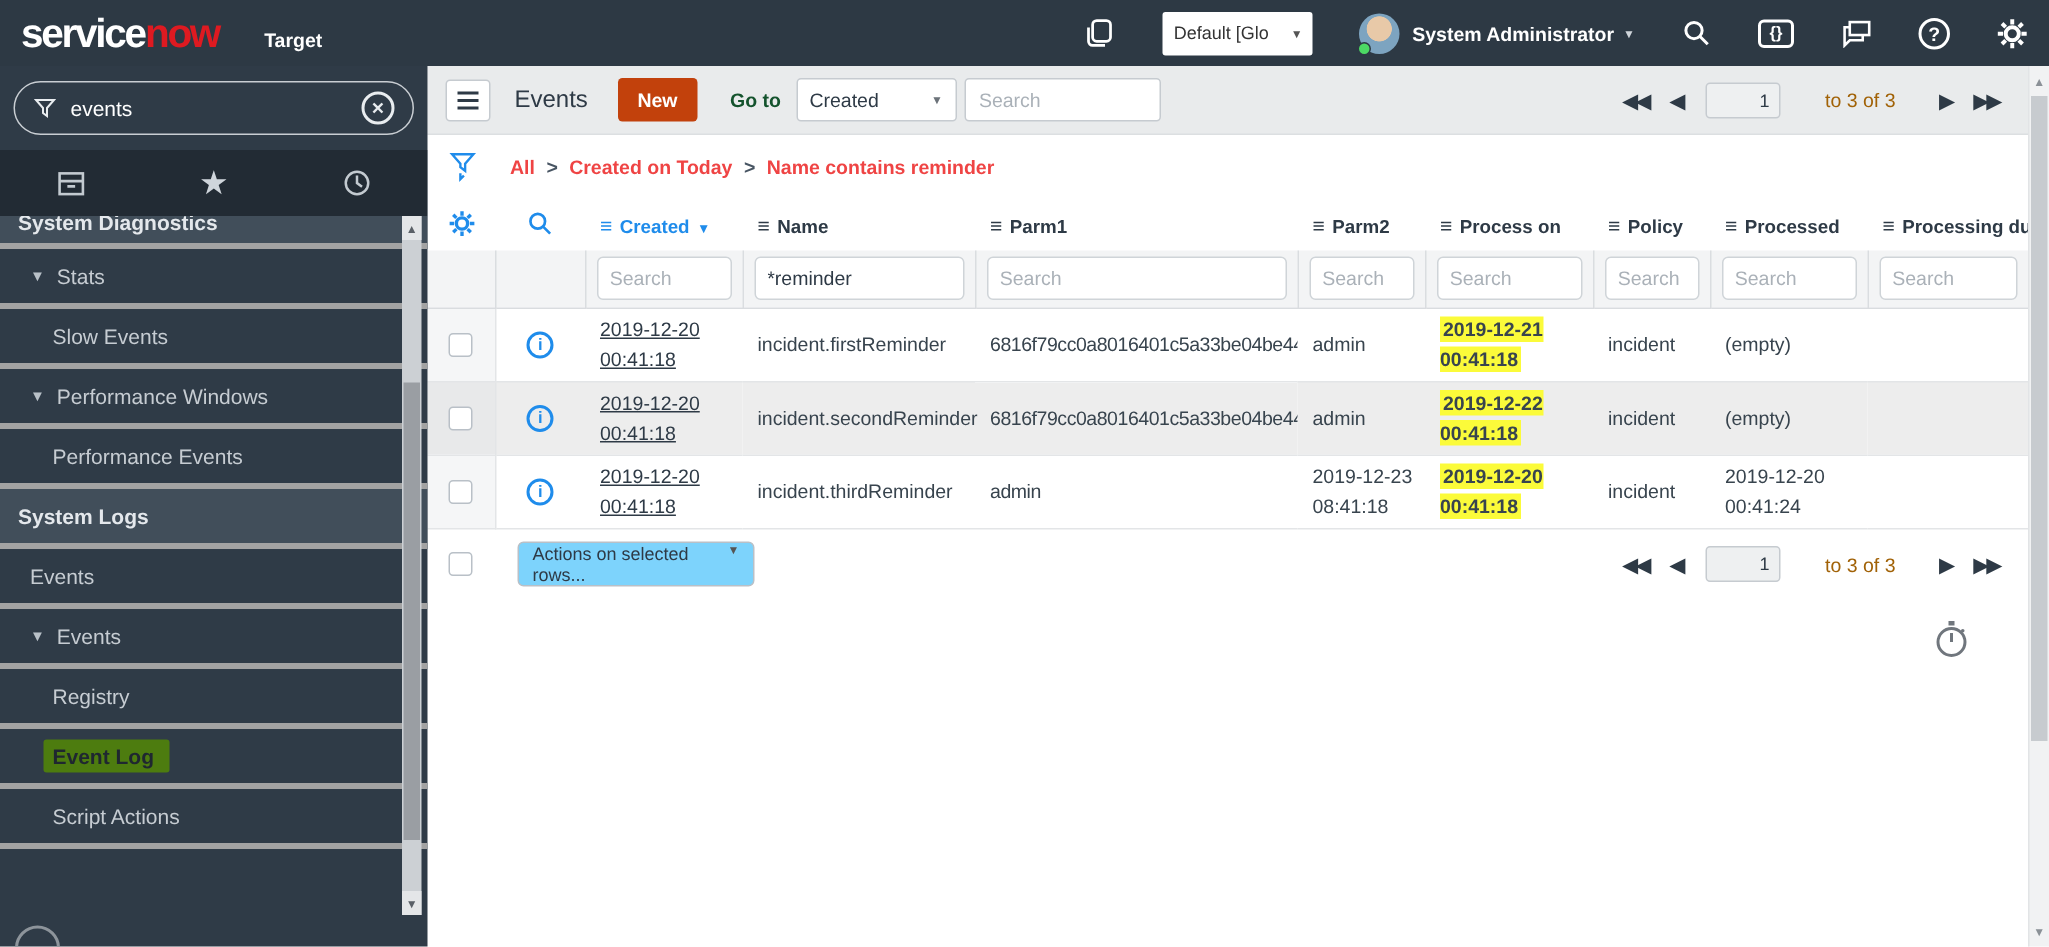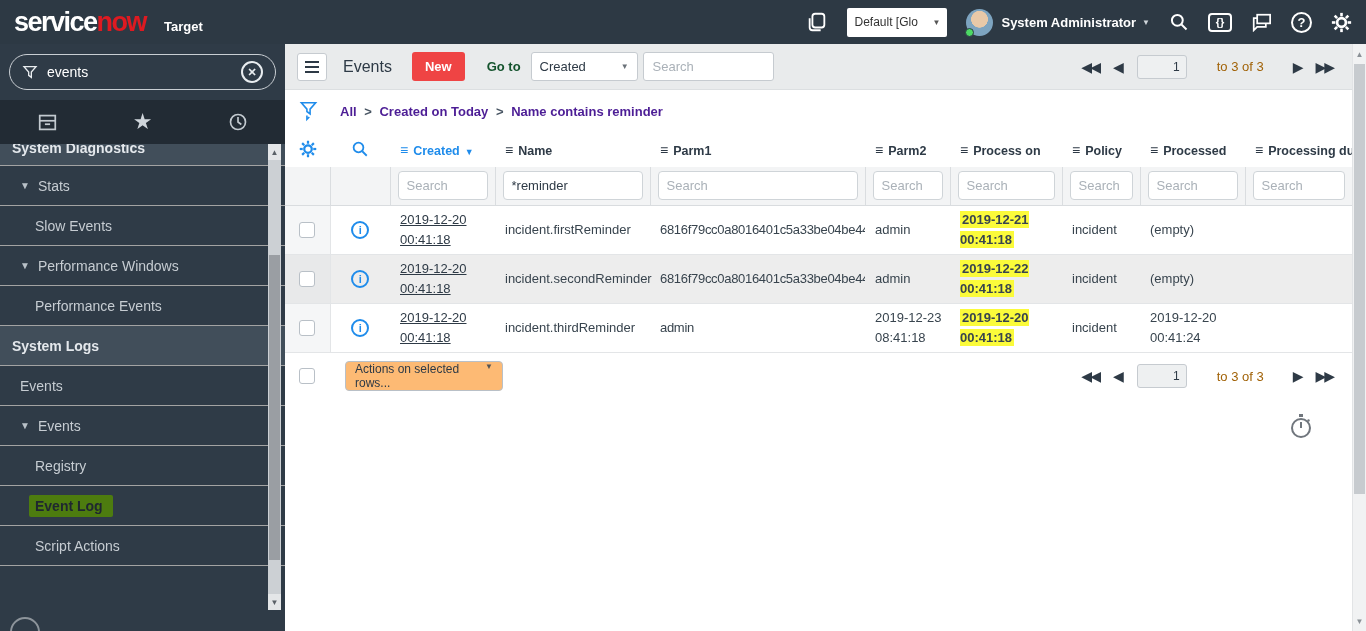--- a/index.html
+++ b/index.html
@@ -1,21 +1,21 @@
 <!DOCTYPE html>
 <html><head>
 <meta charset="utf-8">
 <style>
   * { box-sizing: border-box; margin: 0; padding: 0; }
   html,body { width:1366px; height:631px; overflow:hidden;
     font-family:"Liberation Sans", sans-serif; background:#fff; }
 
   
   .banner { position:absolute; top:0; left:0; width:1366px; height:44px;
-    background:#2d3944; display:flex; align-items:center; padding:0 14px; z-index:30; }
+    background:#2d3944; display:flex; align-items:center; padding:0 14px; z-index:30;gap:12px; }
   .logo { font-size:27px; font-weight:bold; color:#fff; letter-spacing:-1.5px; line-height:1; }
   .logo .now { color:#de1a21; }
   .instance { color:#fff; font-size:13px; font-weight:bold; margin:8px 0 0 18px; }
   .banner-spacer { flex:1; }
   .b-item { margin-left:19px; display:flex; align-items:center; color:#fff; }
   .updateset-box { background:#fff; border-radius:2px; height:29px; width:100px;
     display:flex; align-items:center; padding:0 7px; font-size:12px; color:#333; }
   .updateset-box .caret { margin-left:auto; font-size:8px; color:#555; }
   .avatar { width:27px; height:27px; border-radius:50%;
     background:radial-gradient(circle at 50% 38%, #e8c9a8 0 38%, #7da4c0 40%); position:relative; }
@@ -37,21 +37,21 @@
   .nav-filter input { flex:1; background:transparent; border:none; outline:none;
     color:#fff; font-size:14px; margin-left:9px; font-family:"Liberation Sans",sans-serif; }
   .clear-btn { width:22px; height:22px; border:2px solid #e9edf0; border-radius:50%;
     color:#e9edf0; font-size:11px; font-weight:bold; display:flex; align-items:center;
     justify-content:center; }
   .side-tabs { height:44px; background:#222b34; display:flex; }
   .side-tab { flex:1; display:flex; align-items:center; justify-content:center; color:#c3cad0; }
   .side-tab .star { font-size:22px; color:#cfd5db; }
   .nav-list { position:absolute; top:100px; left:0; width:285px; height:466px; }
   .nav-item { height:40px; display:flex; align-items:center; color:#c6ccd2; font-size:14px;
-    border-bottom:1px solid #a3a3a3; padding-left:35px; }
+    border-bottom:4px solid #a3a3a3; padding-left:35px; }
   .nav-item.first-partial { height:22px; overflow:hidden; align-items:flex-start; }
   .nav-item.first-partial span { margin-top:-4px; }
   .nav-header { background:#414e5a; color:#e4e8ec; font-weight:bold; padding-left:12px; }
   .nav-exp { padding-left:20px; }
   .nav-exp .tri { font-size:10px; color:#b9c1c8; margin-right:8px; }
   .nav-mod { padding-left:20px; }
   .hl-marker { background:#4d7c0f; color:#1f2730; font-weight:bold; padding:3px 10px 3px 6px;
     border-radius:2px; margin-left:-6px; }
   .side-scroll { position:absolute; top:100px; right:4px; width:13px; height:466px;
     background:#ccd0d4; }
@@ -67,21 +67,21 @@
   
   .main { position:absolute; top:44px; left:285px; width:1067px; height:587px; background:#fff; }
 
   .list-header { height:46px; background:#e9ebec; border-bottom:1px solid #dcdfe1;
     display:flex; align-items:center; padding:0 12px; }
   .burger-btn { width:30px; height:28px; background:#fff; border:1px solid #c6cbd0;
     border-radius:3px; display:flex; flex-direction:column; justify-content:center;
     align-items:center; gap:3px; }
   .burger-btn i { display:block; width:14px; height:2px; background:#2e3a46; }
   .list-title { font-size:16px; color:#2e3a46; margin-left:16px; }
-  .btn-new { background:#ef4444; color:#fff; border:none; border-radius:3px; height:29px;
+  .btn-new { background:#c2410c; color:#fff; border:none; border-radius:3px; height:29px;
     padding:0 13px; font-size:13px; font-weight:bold; margin-left:20px;
     font-family:"Liberation Sans",sans-serif; }
   .goto-label { font-size:13px; color:#14532d; font-weight:bold; margin-left:22px; }
   .goto-select { background:#fff; border:1px solid #c6cbd0; border-radius:3px; height:29px;
     width:107px; display:flex; align-items:center; font-size:13px; color:#2e3a46;
     padding:0 8px; margin-left:10px; }
   .goto-select .caret { margin-left:auto; font-size:8px; color:#6b7279; }
   .hdr-search { height:29px; width:131px; border:1px solid #c6cbd0; border-radius:3px;
     font-size:13px; padding:0 9px; margin-left:5px; color:#2e3a46;
     font-family:"Liberation Sans",sans-serif; }
@@ -89,21 +89,21 @@
 
   .paging { display:flex; align-items:center; margin-left:auto; }
   .pg-btn { color:#2e3a46; font-size:14px; letter-spacing:-2px; margin:0 7px; }
   .pg-input { width:50px; height:24px; background:#eef0f1; border:1px solid #c6cbd0;
     border-radius:3px; text-align:right; font-size:12px; color:#2e3a46; padding:0 6px;
     margin:0 8px; font-family:"Liberation Sans",sans-serif; }
   .pg-range { font-size:13px; color:#a16207; margin:0 22px; white-space:nowrap; }
 
   .breadcrumb-row { height:43px; display:flex; align-items:center; padding:0 14px; background:#fff; }
   .bc-text { font-size:13px; font-weight:bold; margin-left:22px; }
-  .bc-link { color:#4c1d95; }
+  .bc-link { color:#ef4444; }
   .bc-sep { color:#485563; margin:0 4px; font-weight:bold; }
 
   table.list { border-collapse:collapse; table-layout:fixed; width:1067px; }
   th { height:34px; text-align:left; font-size:12.5px; color:#2e3a46; font-weight:bold;
     padding-left:10px; white-space:nowrap; overflow:hidden; vertical-align:middle; }
   th .th-lines { font-size:14px; margin-right:5px; font-weight:normal; }
   th.sorted, th.sorted .th-lines { color:#1f8ceb; }
   th .sort-caret { font-size:9px; margin-left:5px; }
   th.icon-col { text-align:center; padding-left:0; }
   tr.filter-row-tr td { background:#f3f4f5; border-right:1px solid #dadde0;
@@ -123,21 +123,21 @@
   .info-i { display:inline-flex; width:18px; height:18px; border:2px solid #1f8ceb;
     border-radius:50%; color:#1f8ceb; font-size:11px; font-weight:bold;
     align-items:center; justify-content:center; vertical-align:middle; }
   .date-link { color:#2e3a46; text-decoration:underline; }
   .parm1-cell { font-size:12.3px; letter-spacing:-0.3px; white-space:nowrap; overflow:hidden; }
   .hl { background:#fbfb3a; padding:1px 2px;font-weight:bold; }
 
   .list-footer { height:47px; display:flex; align-items:center; padding:0 12px; }
   .footer-cb { margin-left:2px; }
   .actions-select { width:158px; height:30px; border:1px solid #b9c0c7; border-radius:4px;
-    background:#fdba74; display:flex; font-size:12px; color:#2e3a46;
+    background:#7dd3fc; display:flex; font-size:12px; color:#2e3a46;
     padding:0 9px; margin-left:30px; }
   .actions-select .caret { margin-left:auto; font-size:8px; color:#555; }
 
   .stopwatch-wrap { position:absolute; top:369px; left:1004px; color:#70767d; }
 
   
   .main-scroll { position:absolute; top:44px; right:0; width:14px; height:587px;
     background:#f1f2f3; border-left:1px solid #e2e4e6; z-index:25; }
   .main-scroll .arr { position:absolute; left:0; width:13px; height:16px; color:#8b9197;
     font-size:8px; display:flex; align-items:center; justify-content:center; }

